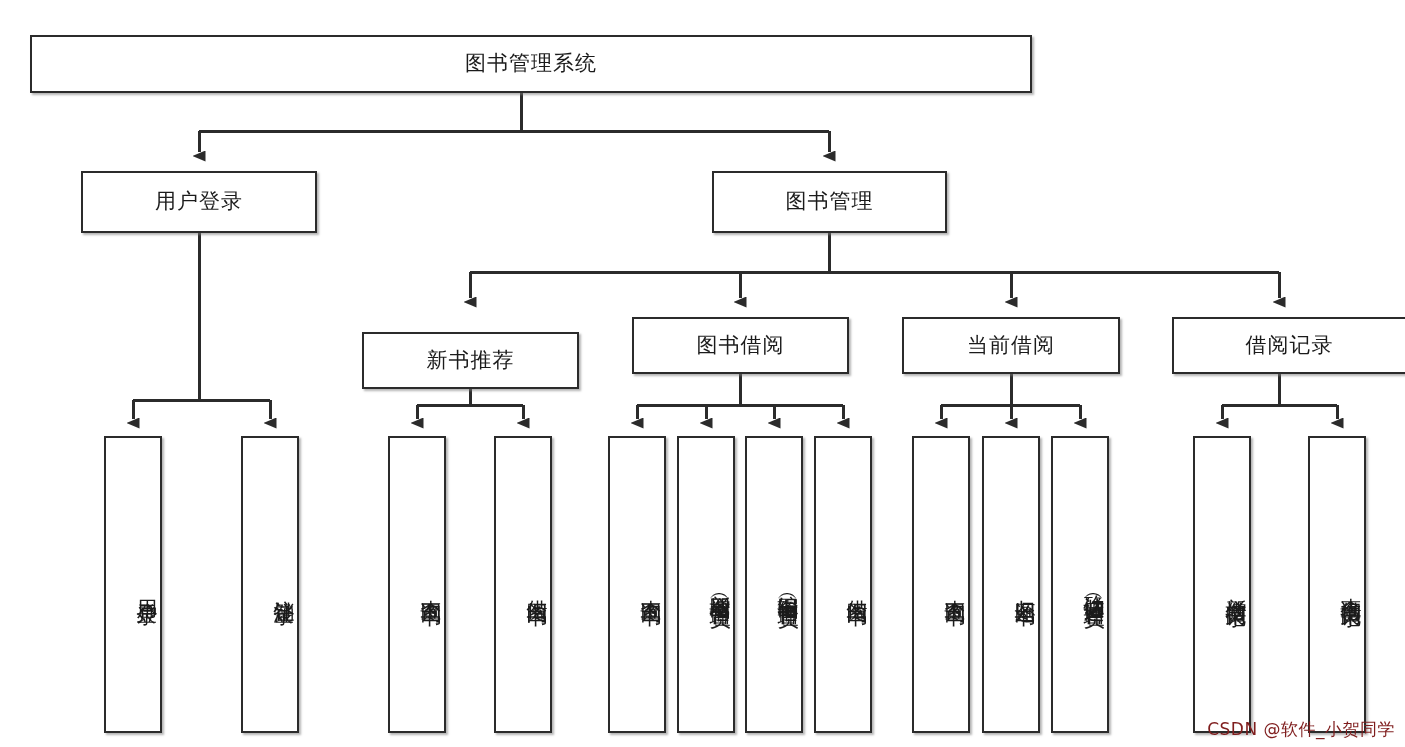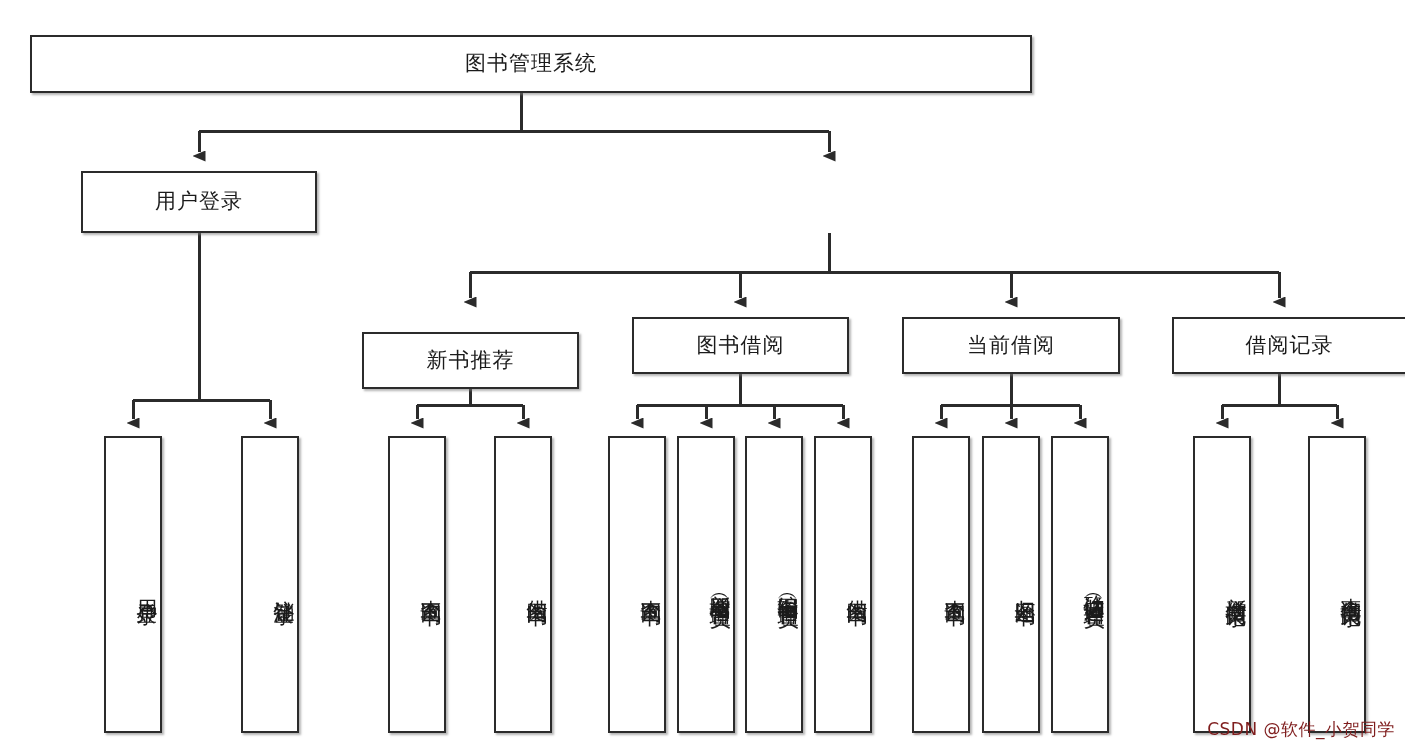--- a/index.html
+++ b/index.html
@@ -126,20 +126,23 @@
     </g>
   </svg>
 
   <div class="node horiz" style="left:30px; top:11px; width:1002px; height:58px;margin-top:24px;">
     <span>图书管理系统</span>
   </div>
 
   <div class="node horiz" style="left:81px; top:171px; width:236px; height:62px;">
     <span>用户登录</span>
   </div>
+  <div class="node horiz" style="left:712px; top:171px; width:235px; height:62px;">
+    <span>图书管理</span>
+  </div>
 
   <div class="node horiz" style="left:362px; top:332px; width:217px; height:57px;">
     <span>新书推荐</span>
   </div>
   <div class="node horiz" style="left:902px; top:317px; width:218px; height:57px;">
     <span>当前借阅</span>
   </div>
   <div class="node horiz" style="left:632px; top:317px; width:217px; height:57px;">
     <span>图书借阅</span>
   </div>

